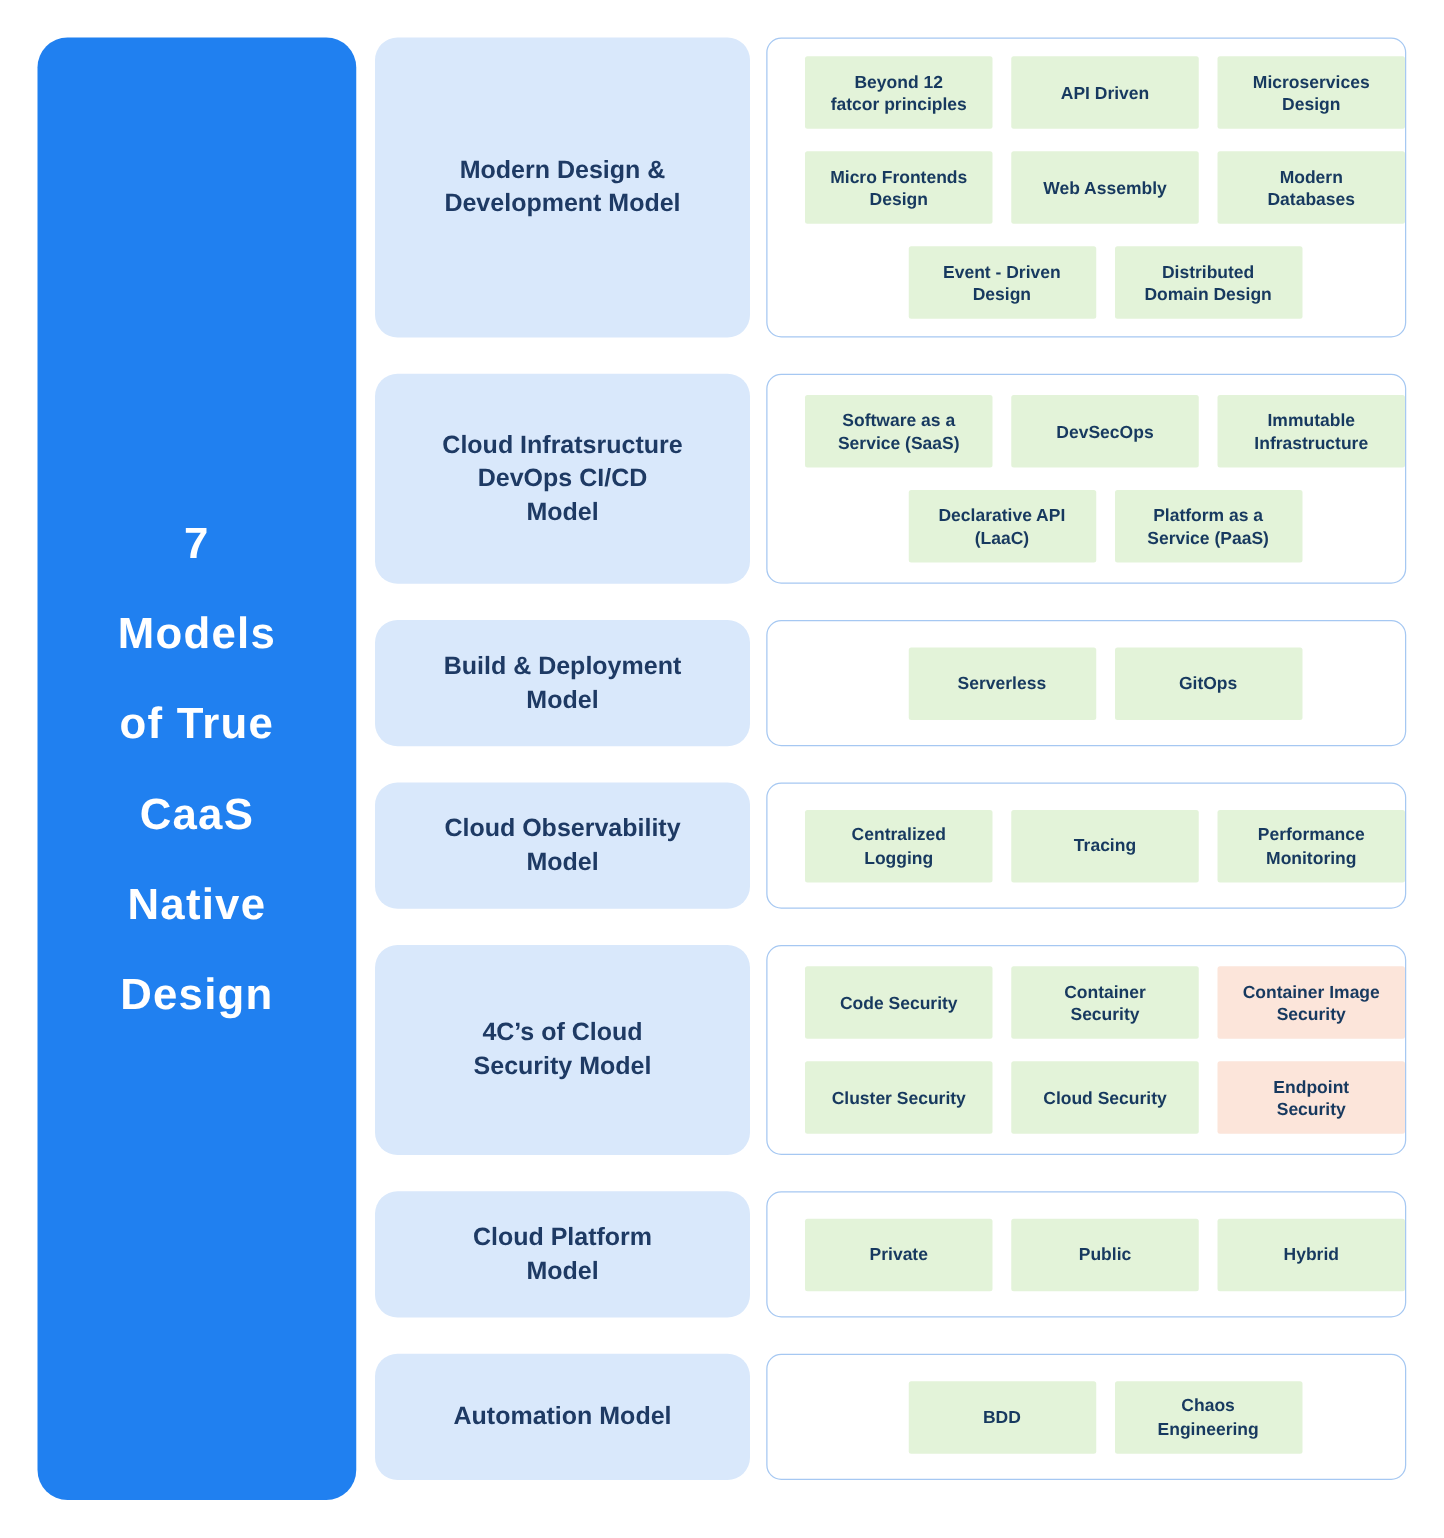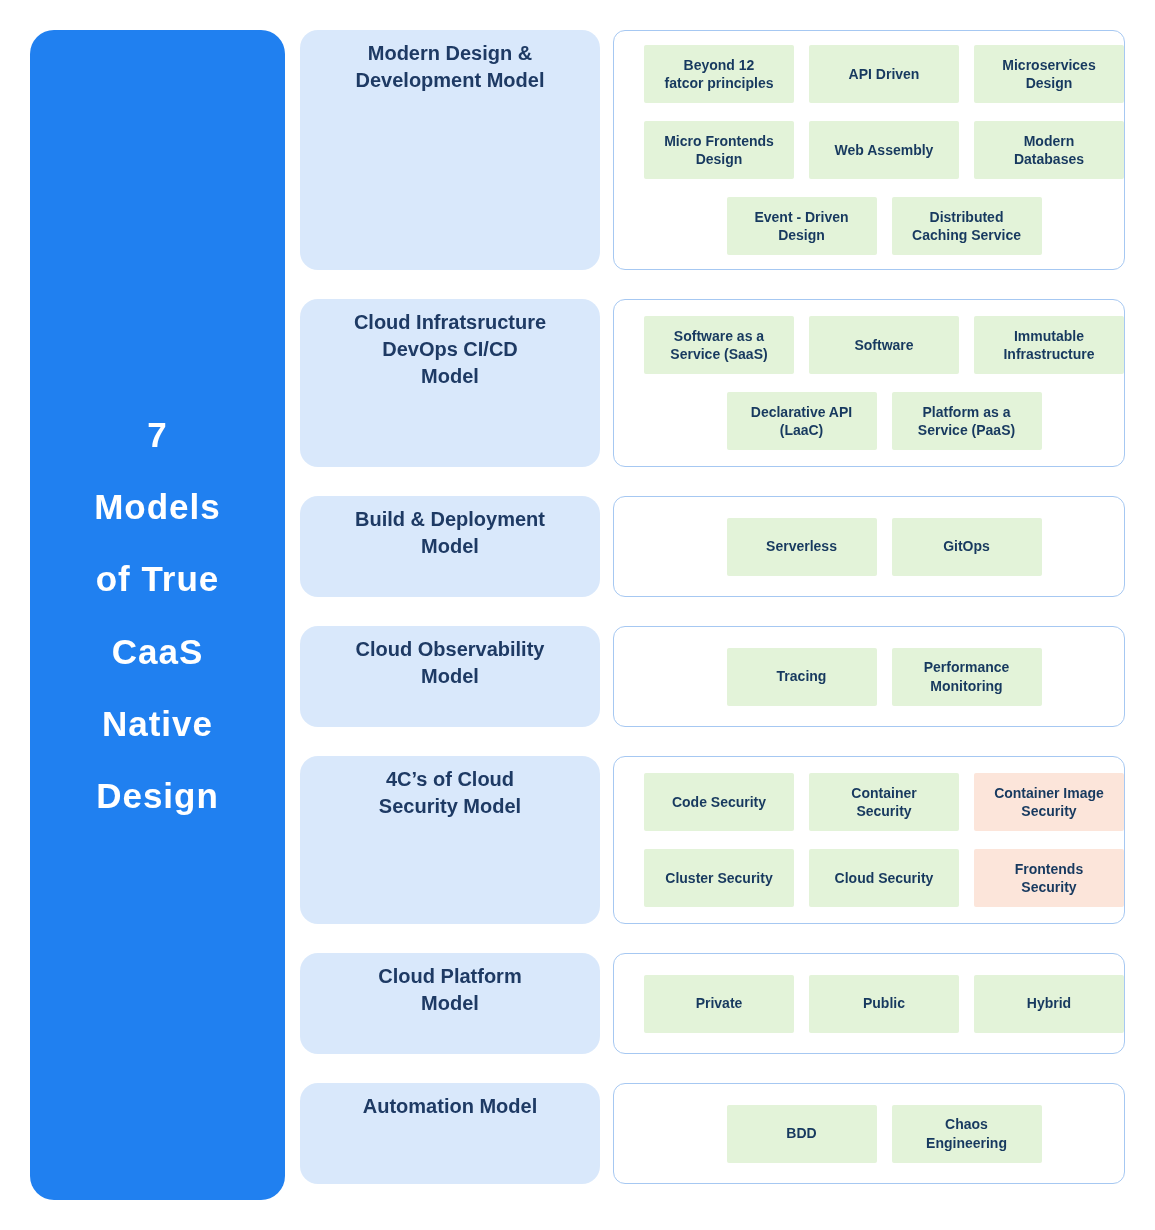--- a/index.html
+++ b/index.html
@@ -61,21 +61,21 @@
   }
   .row-tall{height:240px;}
   .row-mid{height:168px;}
   .row-short{height:101px;}
   .category{
     width:300px;
     min-width:300px;
     background:var(--cat-bg);
     border-radius:18px;
     display:flex;
-    align-items:flex-start;
+    align-items:center;
     justify-content:center;
     padding:10px 36px;
   }
   .category-label{
     font-size:20px;
     font-weight:600;
     color:#1e3a64;
     text-align:center;
     line-height:1.35;
     white-space:pre-line;
@@ -143,36 +143,36 @@
             <div class="chip green">Microservices
 Design</div>
             <div class="chip green">Micro Frontends
 Design</div>
             <div class="chip green">Web Assembly</div>
             <div class="chip green">Modern
 Databases</div>
             <div class="chip green">Event - Driven
 Design</div>
             <div class="chip green">Distributed
-Caching Service</div>
+Domain Design</div>
           </div>
       </div>
     </section>
 
     <section class="row row-mid">
       <div class="category">
         <span class="category-label">Cloud Infratsructure
 DevOps CI/CD
 Model</span>
       </div>
       <div class="panel">
         <div class="chips">
             <div class="chip green">Software as a
 Service (SaaS)</div>
-            <div class="chip green">Software</div>
+            <div class="chip green">DevSecOps</div>
             <div class="chip green">Immutable
 Infrastructure</div>
             <div class="chip green">Declarative API
 (LaaC)</div>
             <div class="chip green">Platform as a
 Service (PaaS)</div>
           </div>
       </div>
     </section>
 
@@ -189,20 +189,22 @@
       </div>
     </section>
 
     <section class="row row-short">
       <div class="category">
         <span class="category-label">Cloud Observability
 Model</span>
       </div>
       <div class="panel">
         <div class="chips">
+            <div class="chip green">Centralized
+Logging</div>
             <div class="chip green">Tracing</div>
             <div class="chip green">Performance
 Monitoring</div>
           </div>
       </div>
     </section>
 
     <section class="row row-mid">
       <div class="category">
         <span class="category-label">4C’s of Cloud
@@ -210,21 +212,21 @@
       </div>
       <div class="panel">
         <div class="chips">
             <div class="chip green">Code Security</div>
             <div class="chip green">Container
 Security</div>
             <div class="chip pink">Container Image
 Security</div>
             <div class="chip green">Cluster Security</div>
             <div class="chip green">Cloud Security</div>
-            <div class="chip pink">Frontends
+            <div class="chip pink">Endpoint
 Security</div>
           </div>
       </div>
     </section>
 
     <section class="row row-short">
       <div class="category">
         <span class="category-label">Cloud Platform
 Model</span>
       </div>

